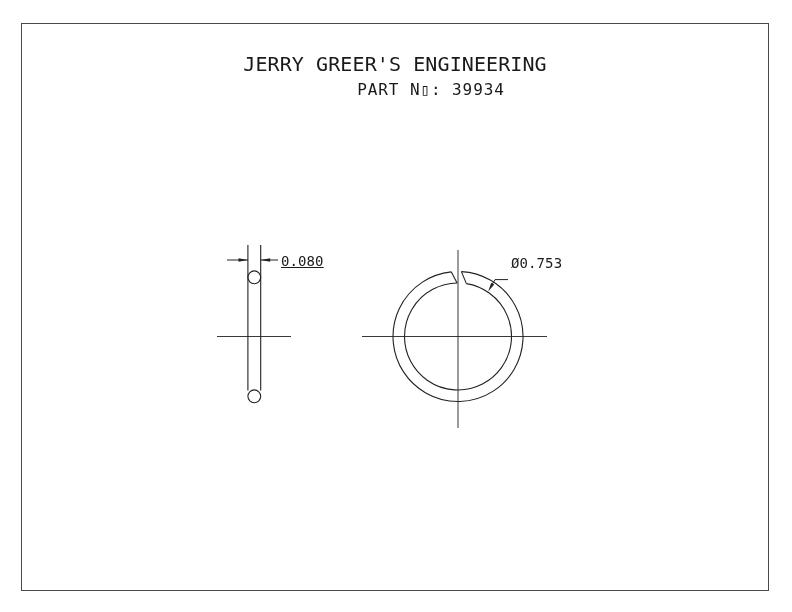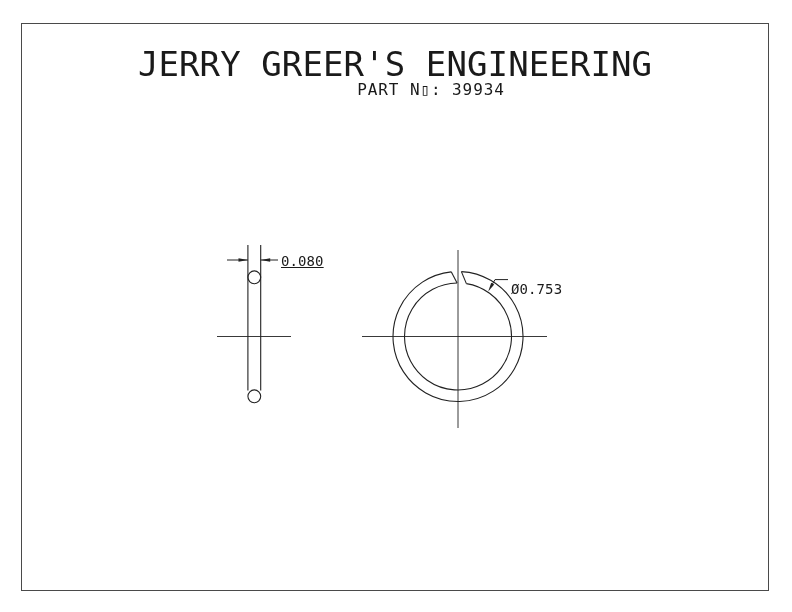--- a/index.html
+++ b/index.html
@@ -18,21 +18,21 @@
   .sheet{
     position:relative;width:792px;height:612px;background:var(--background);
   }
   .border-rect{
     position:absolute;left:21px;top:23px;width:748px;height:568px;
     box-sizing:border-box;border:1.5px solid var(--border);
   }
   .title{
     position:absolute;left:21px;top:50px;width:748px;
     text-align:center;
-    font-size:34px;line-height:28px;font-weight:400;
+    font-size:20px;line-height:28px;font-weight:400;
     letter-spacing:0.1px;
     color:var(--text);
     white-space:pre;
   }
   .subtitle{
     position:absolute;left:29px;top:81px;width:748px;
     text-align:center;
     font-size:16px;line-height:17px;font-weight:400;
     letter-spacing:0.9px;
     color:var(--text);
@@ -40,21 +40,21 @@
     padding-left:28px;
   }
   .dim-text{
     position:absolute;
     font-size:14px;line-height:14px;font-weight:400;
     letter-spacing:0.1px;
     color:var(--text);
     white-space:pre;
   }
   .dim-thickness{left:281px;top:254px;text-decoration:underline;}
-  .dim-diameter{left:511px;top:282px;}
+  .dim-diameter{left:511px;top:256px;}
   svg.linework{position:absolute;left:0;top:0;}
   svg.linework .stroke{stroke:var(--line);fill:none;}
   svg.linework .fillshape{fill:var(--line);stroke:none;}
 </style>
 </head>
 <body>
 
 <div class="sheet">
 
   <div class="border-rect"></div>

